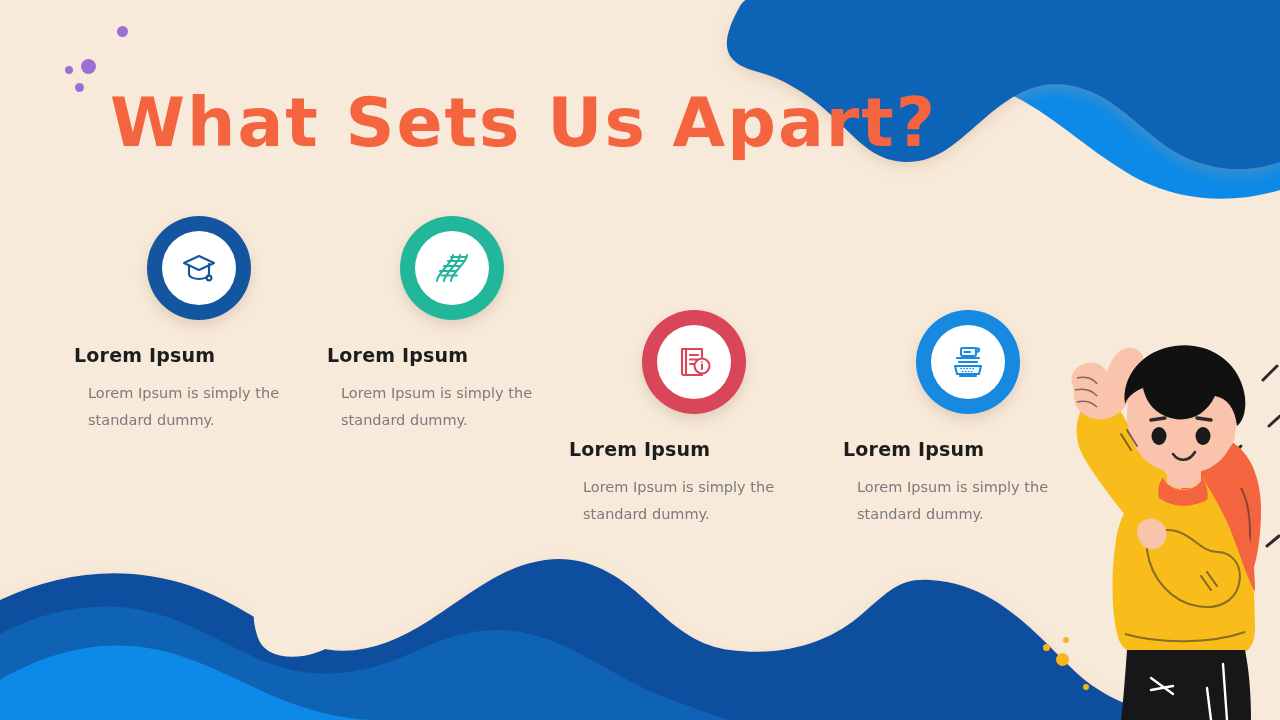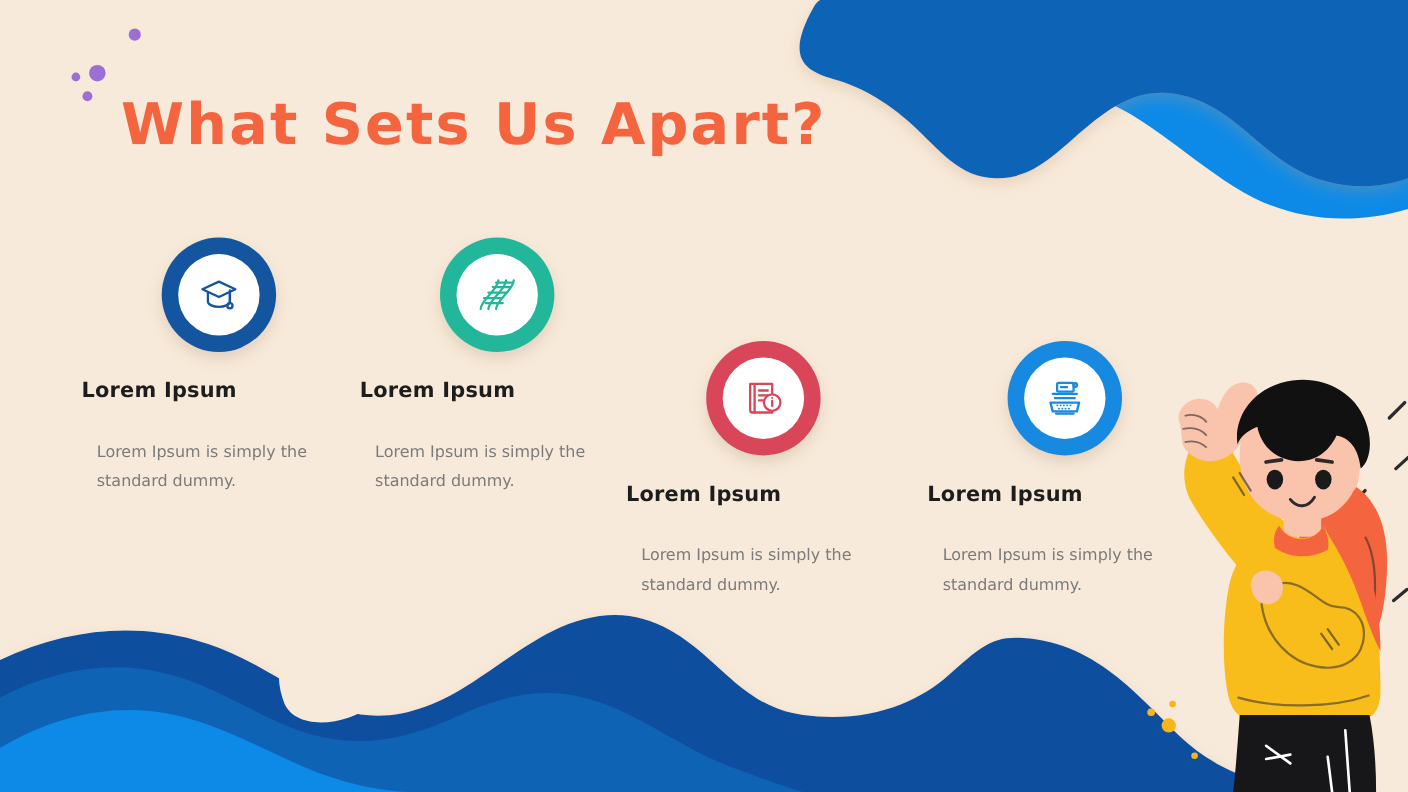--- a/index.html
+++ b/index.html
@@ -32,21 +32,21 @@
     pointer-events: none;
   }
 
   
   #title {
     position: absolute;
     left: 110px;
     top: 86px;
     font-family: "DejaVu Sans", sans-serif;
     font-weight: 700;
-    font-size: 52px;
+    font-size: 68px;
     letter-spacing: 2px;
     color: #f4653f;
     white-space: nowrap;
     line-height: 1.1;
     text-shadow: 0 1px 0 rgba(0,0,0,0.03);
   }
 
   
   .feature {
     position: absolute;
@@ -76,21 +76,21 @@
   }
   .feature-title {
     margin-top: 24px;
     font-family: "DejaVu Sans", sans-serif;
     font-weight: 700;
     font-size: 19px;
     color: #1d1d1d;
     letter-spacing: 0.2px;
   }
   .feature-desc {
-    margin-top: 32px;
+    margin-top: 14px;
     font-family: "DejaVu Sans", sans-serif;
     font-weight: 400;
     font-size: 14.5px;
     line-height: 1.85;
     color: #7b7b7b;
     padding: 0 14px;
   }
 
   
   #feature-0 { left: 74px;  top: 216px; }

